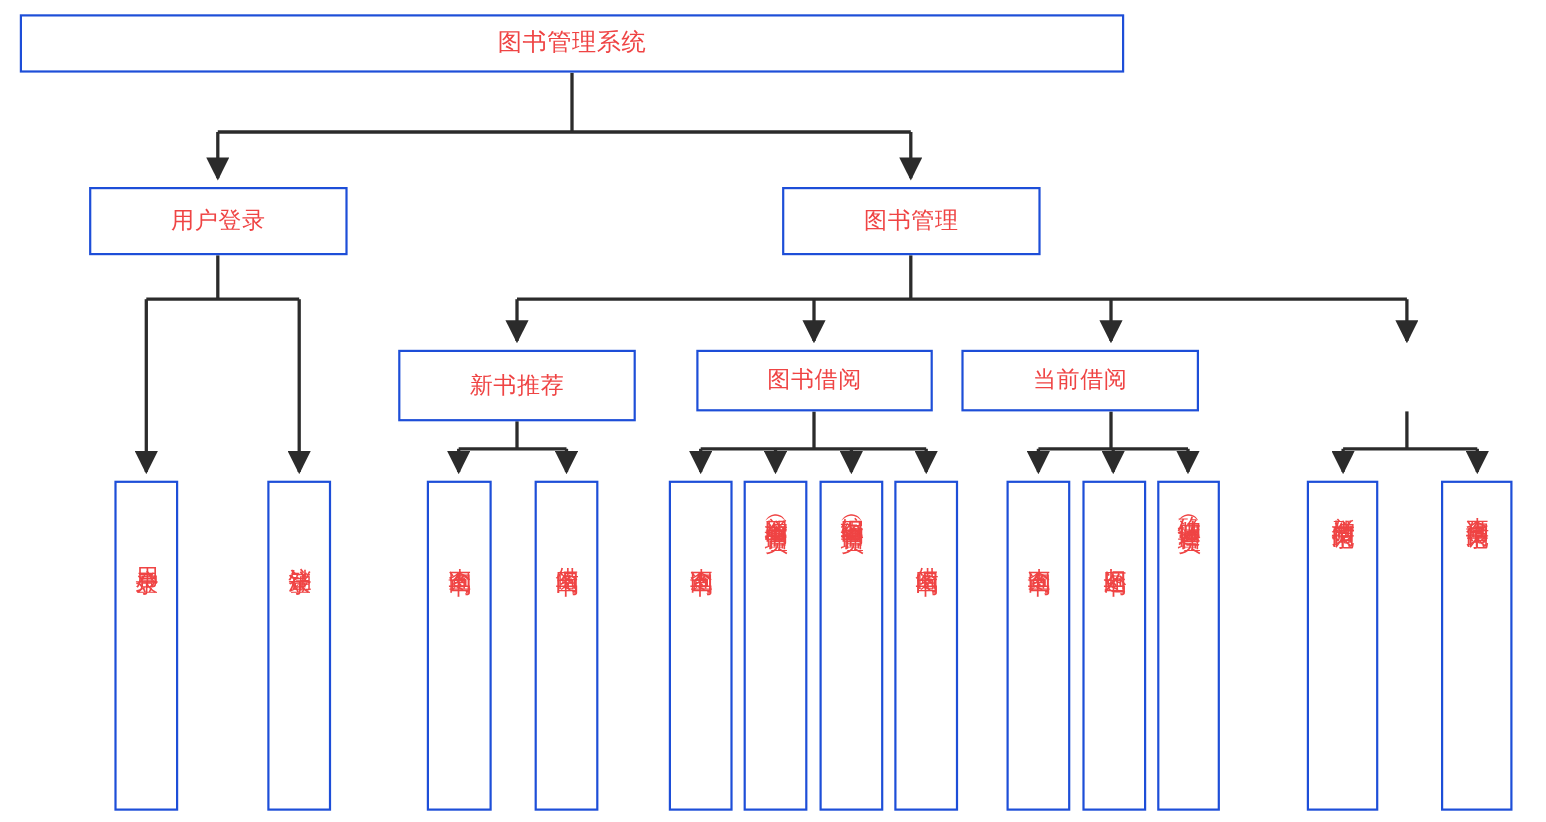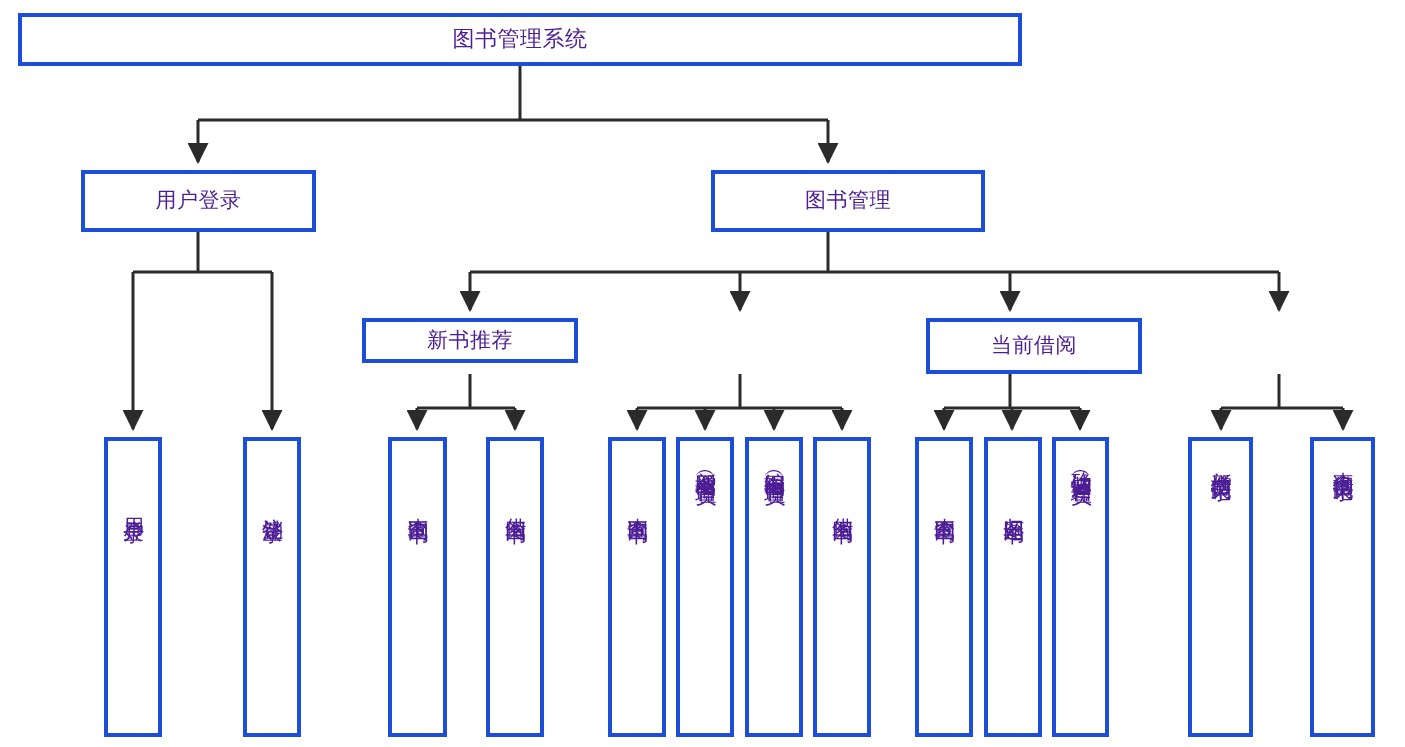--- a/index.html
+++ b/index.html
@@ -21,26 +21,26 @@
     position: absolute;
     left: 0;
     top: 0;
     width: 1405px;
     height: 747px;
     pointer-events: none;
   }
   .node {
     position: absolute;
     box-sizing: border-box;
-    border: 4px solid #1d4ed8;
+    border: 2px solid #1d4ed8;
     background: #ffffff;
     display: flex;
     align-items: center;
     justify-content: center;
-    color: #4c1d95;
+    color: #ef4444;
   }
   .node .label {
     display: block;
     text-align: center;
     line-height: 1.12;
     letter-spacing: 0.5px;
   }
   
   .node.h .label {
     font-size: 21px;
@@ -133,28 +133,31 @@
     </g>
   </svg>
 
   <div class="node h root" style="left:18px; top:13px; width:1004px; height:53px;">
     <span class="label">图书管理系统</span>
   </div>
 
   <div class="node h" style="left:81px; top:170px; width:235px; height:62px;">
     <span class="label">用户登录</span>
   </div>
-  <div class="node h" style="left:711px; top:170px; width:274px; height:62px;">
+  <div class="node h" style="left:711px; top:170px; width:235px; height:62px;">
     <span class="label">图书管理</span>
   </div>
 
-  <div class="node h" style="left:362px; top:318px; width:216px; height:45px;">
+  <div class="node h" style="left:362px; top:318px; width:216px; height:65px;">
     <span class="label">新书推荐</span>
   </div>
-  <div class="node h" style="left:926px; top:318px; width:216px; height:56px;">
+  <div class="node h" style="left:633px; top:318px; width:215px; height:56px;">
+    <span class="label">图书借阅</span>
+  </div>
+  <div class="node h" style="left:874px; top:318px; width:216px; height:56px;">
     <span class="label">当前借阅</span>
   </div>
 
   <div class="node v mid" style="left:104px; top:437px; width:58px; height:300px;">
     <span class="label">用户登录</span>
   </div>
   <div class="node v mid" style="left:243px; top:437px; width:58px; height:300px;">
     <span class="label">注销登录</span>
   </div>
 

